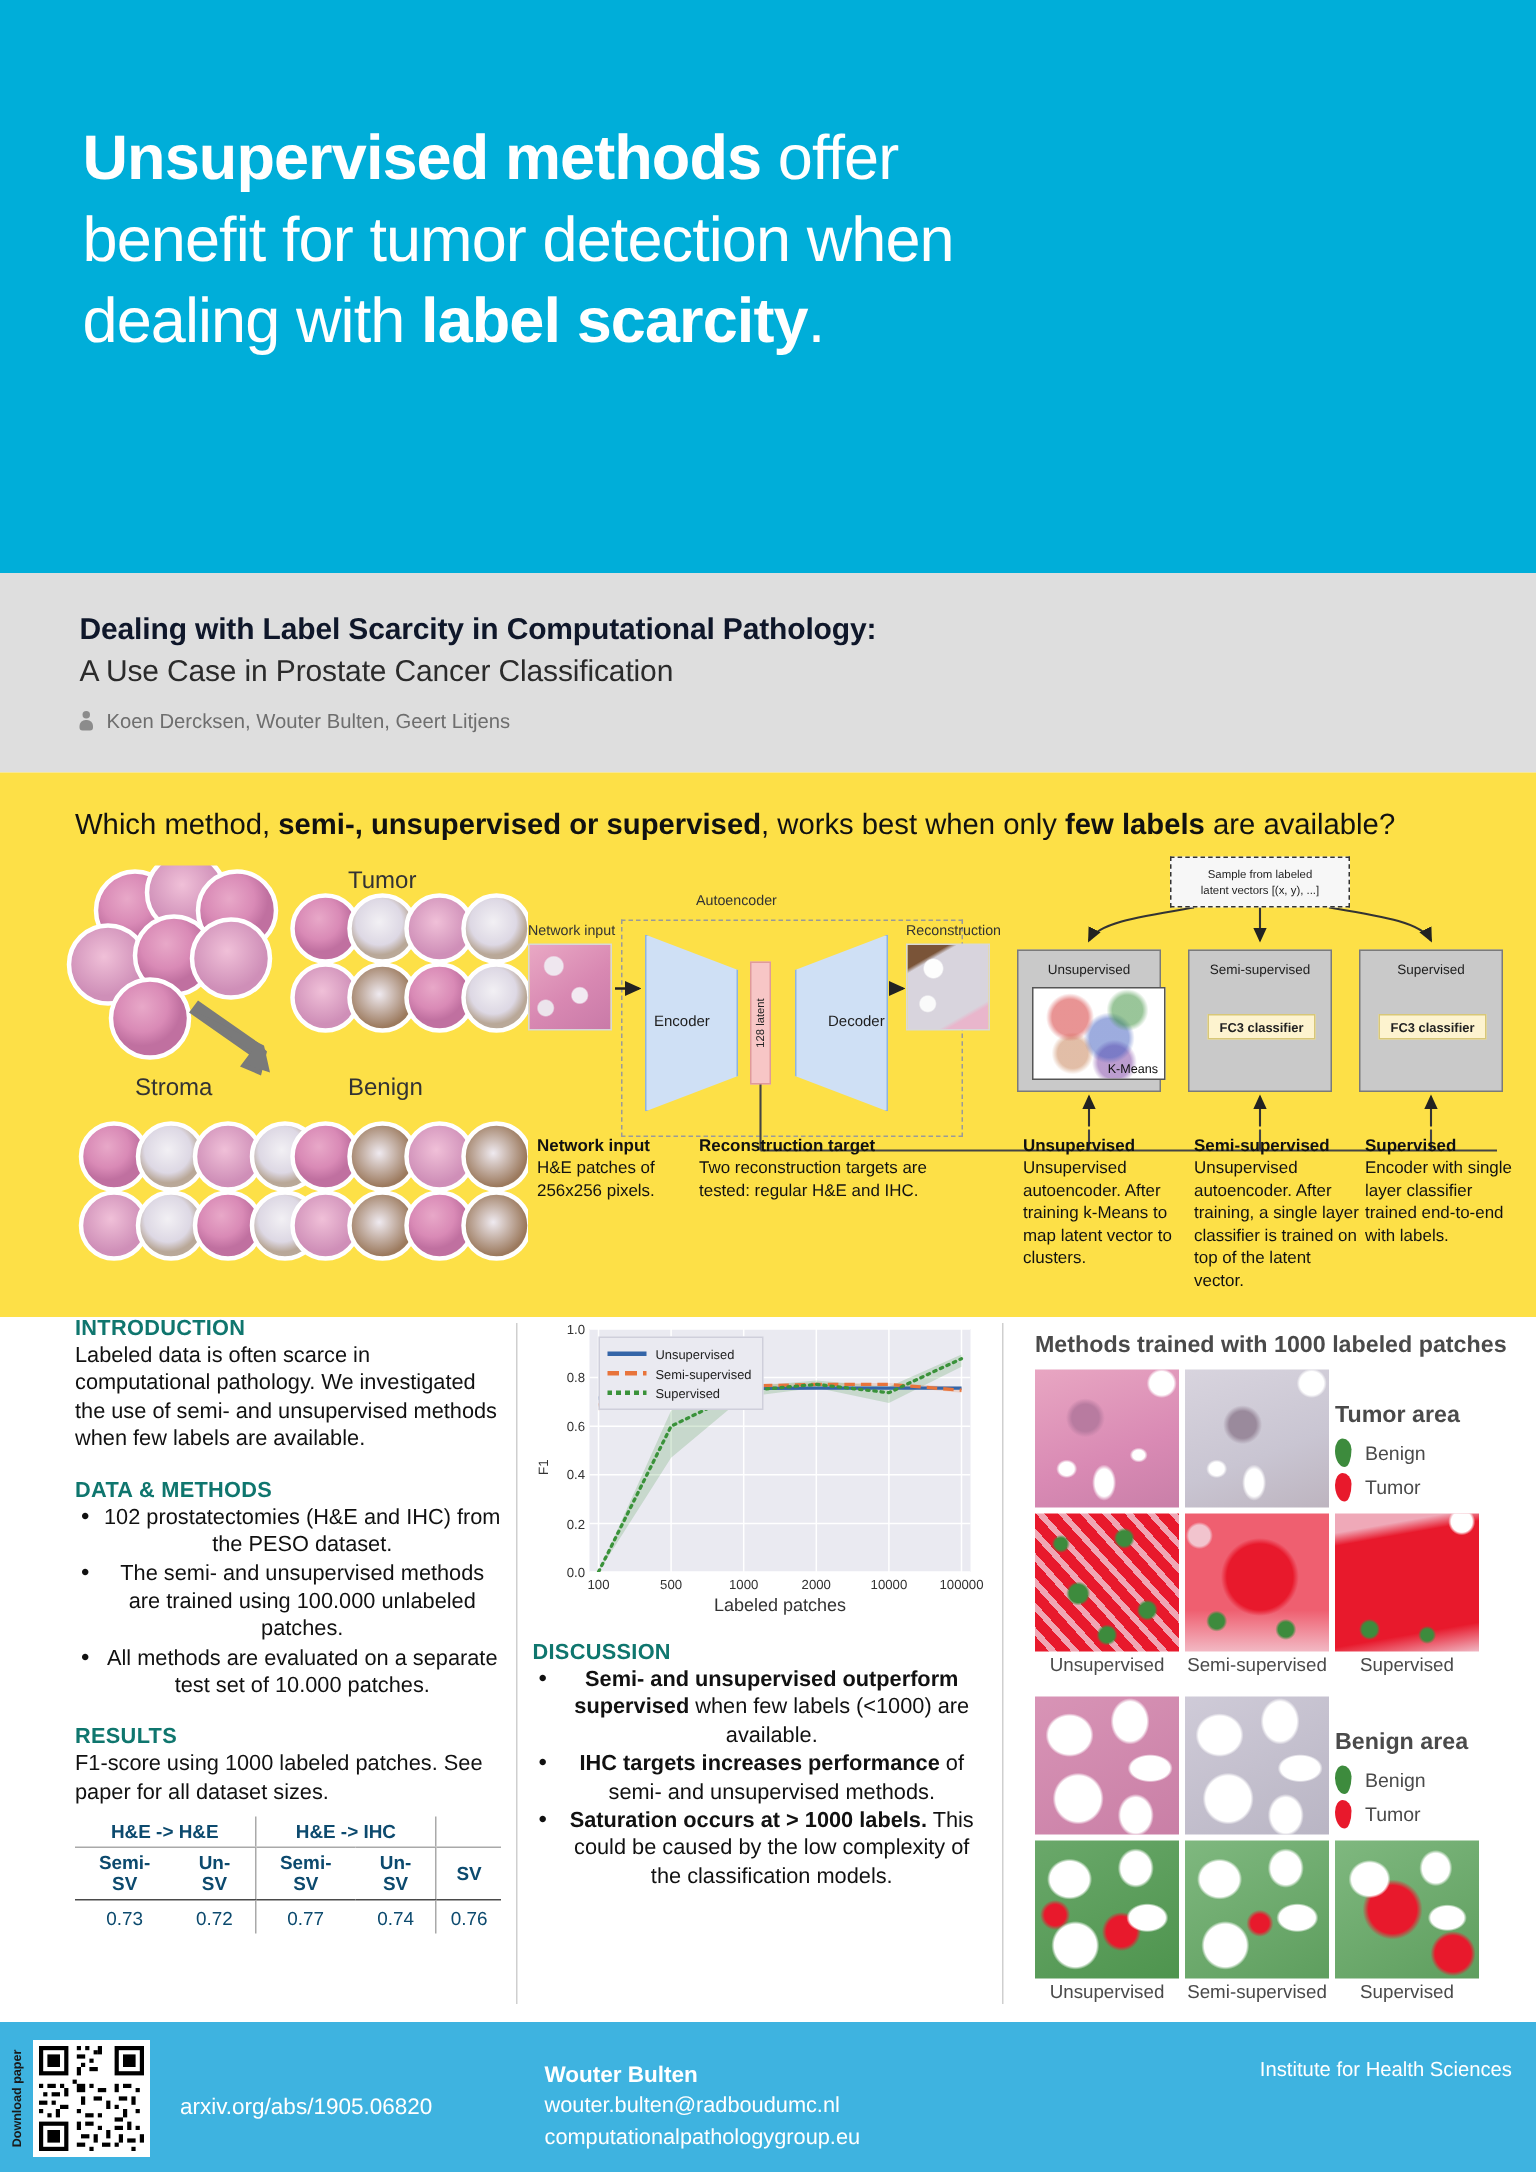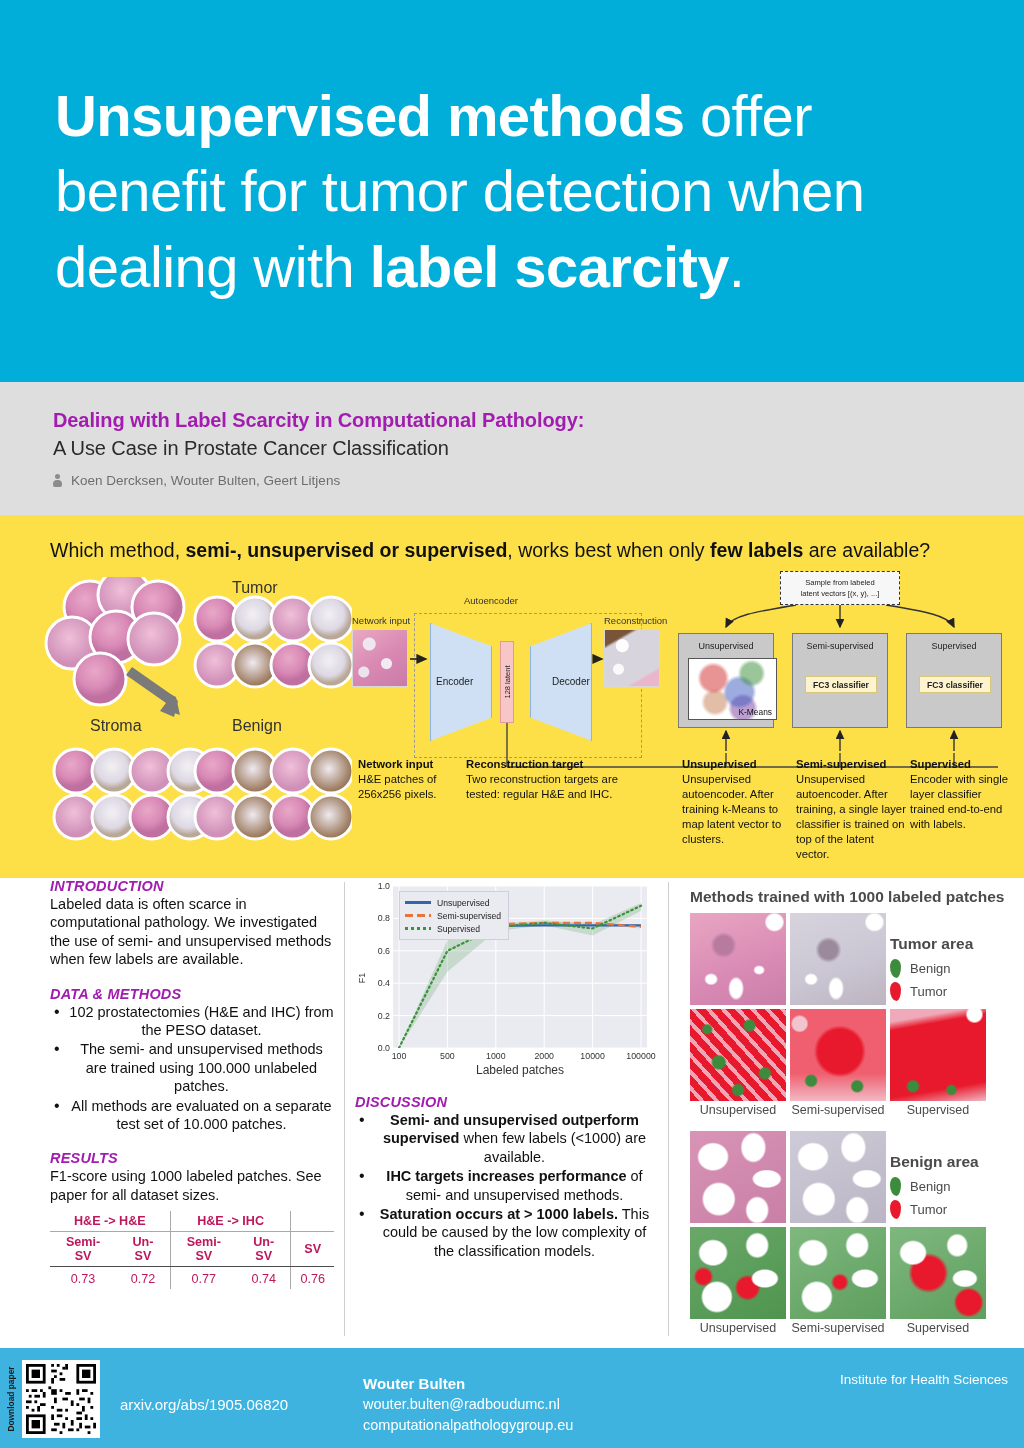--- a/index.html
+++ b/index.html
@@ -11,33 +11,33 @@
   }
   #poster { position: relative; width: 1024px; height: 1448px; background:#fff; }
 
   
   .banner {
     position: absolute; left:0; top:0; width:1024px; height:382px;
     background: #00aed9;
   }
   .banner-title {
     position: absolute; left: 55px; top: 78px; width: 900px;
-    color:#fff; font-size: 58px; line-height: 1.30;
+    color:#fff; font-size: 42px; line-height: 1.30;
     font-weight: 300; letter-spacing: -0.6px;
   }
   .banner-title b { font-weight: 700; }
 
   
   .subhead {
     position:absolute; left:0; top:382px; width:1024px; height:133px;
     background:#dedede;
   }
   .subhead h2 {
     position:absolute; left:53px; top:27px; width:900px;
-    font-size:20px; font-weight:700; color:#a21caf; letter-spacing:-0.1px;
+    font-size:20px; font-weight:700; color:#0f172a; letter-spacing:-0.1px;
   }
   .subhead h3 {
     position:absolute; left:53px; top:55px; width:900px;
     font-size:20px; font-weight:400; color:#2b2b2b; letter-spacing:-0.1px;
   }
   .authors {
     position:absolute; left:53px; top:91px; display:flex; align-items:center; gap:9px;
     font-size:13.5px; color:#6e6e6e;
   }
   .person-icon { width:9px; height:13px; position:relative; display:inline-block; }
@@ -99,30 +99,30 @@
   .caps { position:absolute; left:352px; top:242px; width:660px; font-size:11.3px;
       color:#111; line-height:1.33; }
   .cap { position:absolute; }
   .cap b { font-weight:700; }
 
   
   .body-area { position:absolute; left:0; top:878px; width:1024px; height:462px; background:#fff; }
   .vrule { position:absolute; width:1px; background:#cfcfcf; top:4px; height:454px; }
 
   .col { position:absolute; top:0; }
-  .sect-h { color:#a21caf; font-weight:700; font-size:14.5px; letter-spacing:.2px; margin-bottom:1px;font-style:italic; }
+  .sect-h { color:#0f766e; font-weight:700; font-size:14.5px; letter-spacing:.2px; margin-bottom:1px; }
   .ptext { font-size:14.5px; line-height:1.27; color:#111; }
   ul.bul { list-style:none; margin:0; padding:0;text-align:center; }
   ul.bul li { position:relative; padding-left:19px; font-size:14.5px; line-height:1.27;
      color:#111; margin-bottom:1px; }
   ul.bul li::before { content:"\2022"; position:absolute; left:4px; top:-1px; font-size:16px; }
   ul.bul li b { font-weight:700; }
 
   
-  table.res { border-collapse:collapse; font-size:12.6px; color:#be185d; margin-top:7px; }
+  table.res { border-collapse:collapse; font-size:12.6px; color:#0c4a6e; margin-top:7px; }
   table.res th, table.res td { text-align:center; padding:3px 9px; }
   table.res thead tr:first-child th { border-bottom:1px solid #a9a9a9; font-weight:700; }
   table.res thead tr:nth-child(2) th { font-weight:700; border-bottom:1.3px solid #4a4a4a; }
   table.res tbody td { padding-top:5px; }
   .vsep { border-left:1px solid #a9a9a9; }
 
   
   .chartwrap { position:absolute; left:355px; top:14px; width:300px; height:200px; }
   .chart-plot { position:absolute; left:38px; top:8px; right:8px; bottom:30px;
       background:#eaeaf1; }

